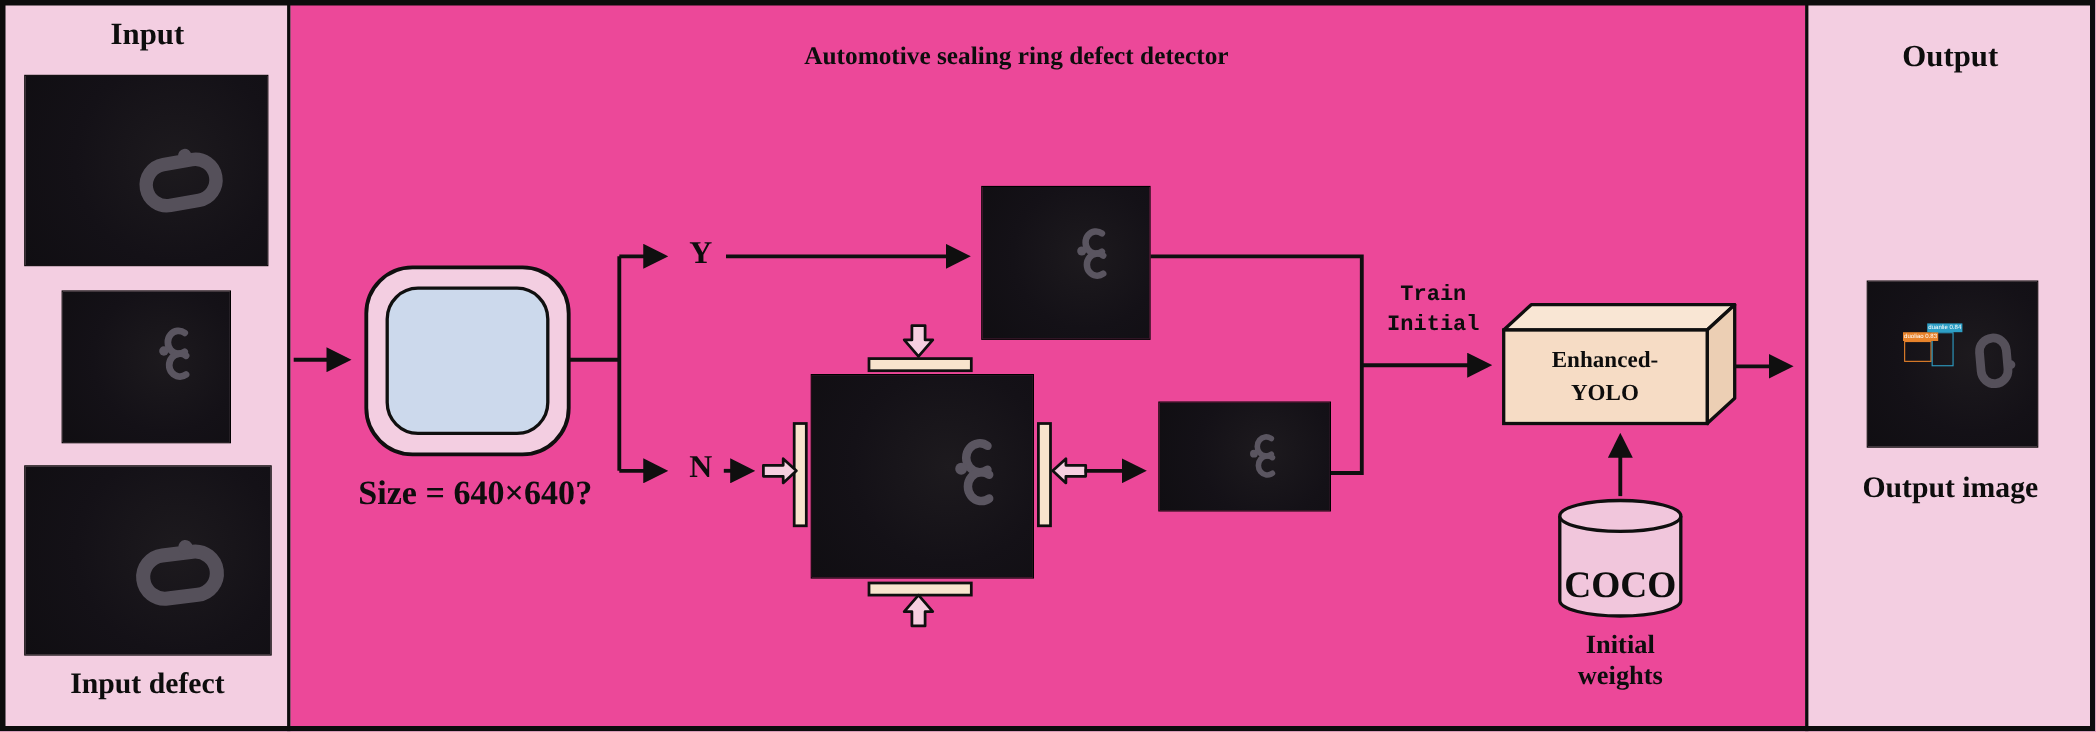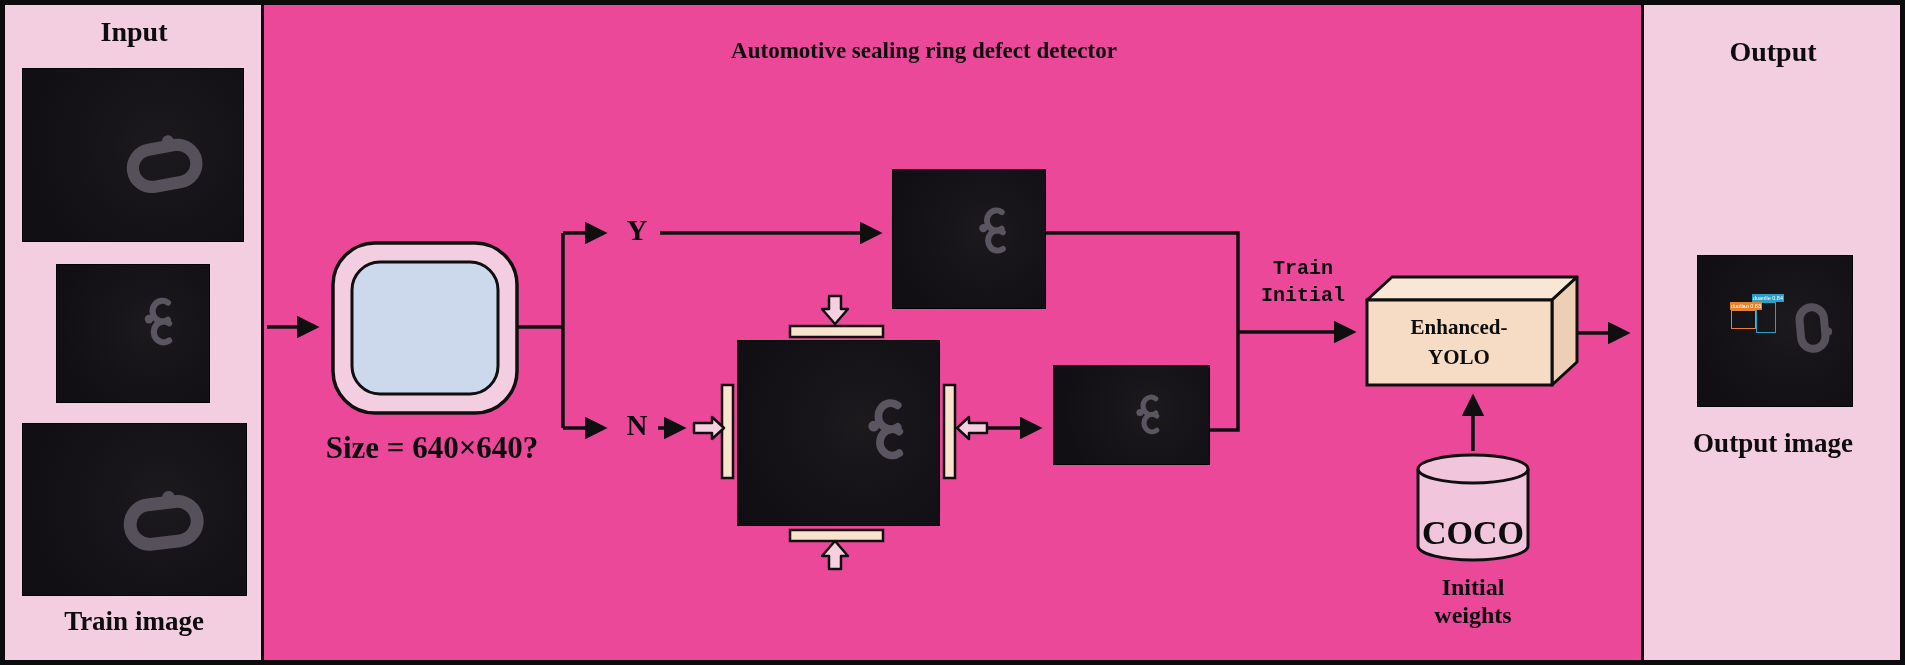--- a/index.html
+++ b/index.html
@@ -145,21 +145,21 @@
     <line x1="1577" y1="333" x2="1626" y2="333" stroke="#0f0f0f" stroke-width="3.5" marker-end="url(#arr)"></line>
 
     <line x1="1473" y1="451" x2="1473" y2="398" stroke="#0f0f0f" stroke-width="3.5" marker-end="url(#arr)"></line>
     <g>
       <path d="M1418,469 L1418,546 A55,14 0 0 0 1528,546 L1528,469" fill="#f1c6dc" stroke="#0f0f0f" stroke-width="3"></path>
       <ellipse cx="1473" cy="469" rx="55" ry="14" fill="#f1c6dc" stroke="#0f0f0f" stroke-width="3"></ellipse>
     </g>
   </svg>
 
   <div class="lbl" style="left:134px;top:16px;font-size:28px;">Input</div>
-  <div class="lbl" style="left:134px;top:606px;font-size:27px;">Train image</div>
+  <div class="lbl" style="left:134px;top:606px;font-size:27px;">Input defect</div>
 
   <div class="lbl" style="left:924px;top:38px;font-size:23px;">Automotive sealing ring defect detector</div>
   <div class="lbl" style="left:432px;top:430px;font-size:31px;">Size = 640×640?</div>
   <div class="lbl" style="left:637px;top:214px;font-size:29px;">Y</div>
   <div class="lbl" style="left:637px;top:409px;font-size:29px;">N</div>
 
   <div class="lbl" style="left:1303px;top:255px;font-size:20px;line-height:27px;font-family:Liberation Mono, monospace;">
     <div>Train</div>
     <div>Initial</div>
   </div>

